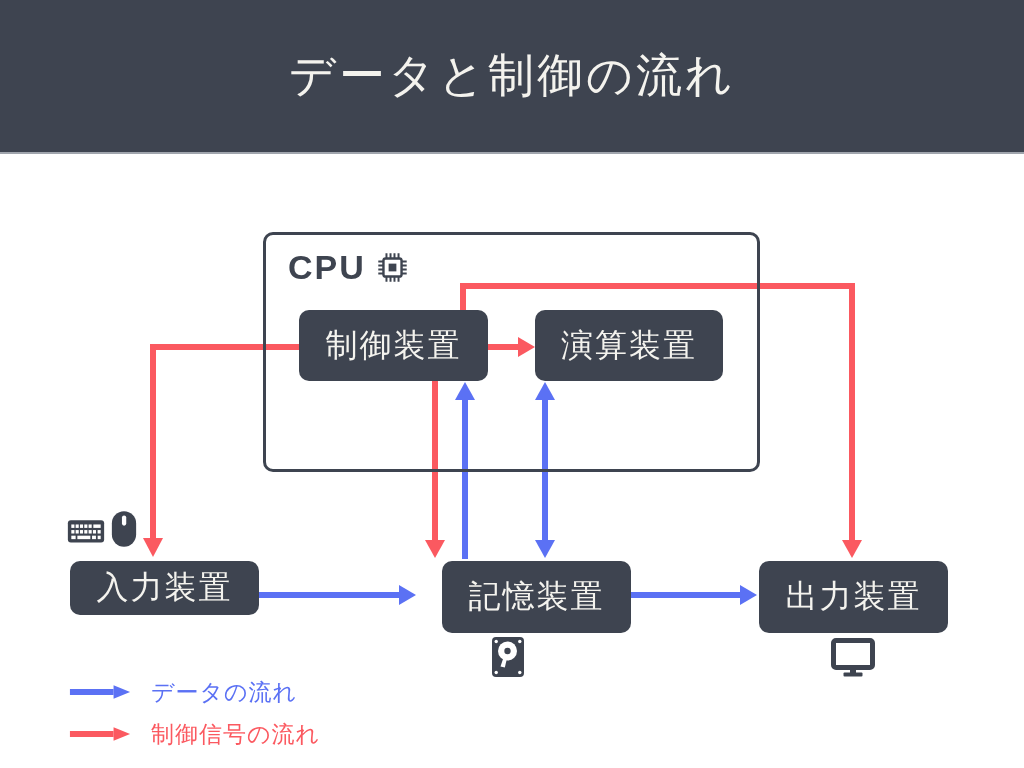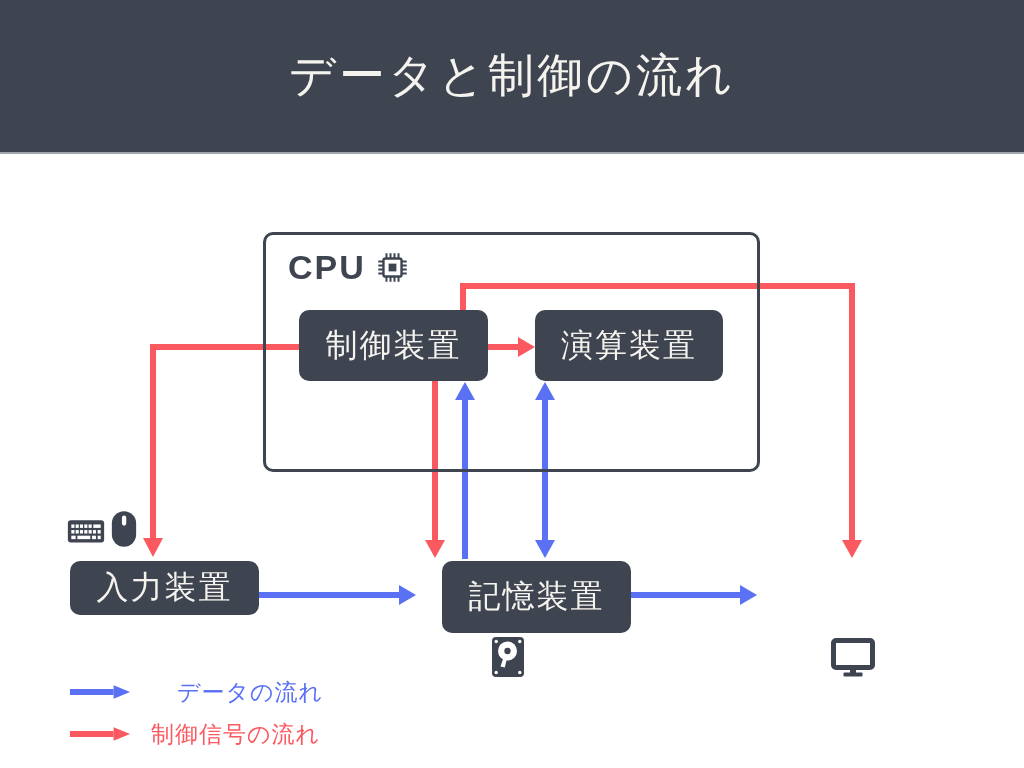--- a/index.html
+++ b/index.html
@@ -47,21 +47,21 @@
   .icon-keyboard{left:67px;top:517px;}
   .icon-mouse{left:110px;top:509px;}
   .icon-hdd{left:490px;top:636px;}
   .icon-monitor{left:830px;top:637px;}
   .dark-fill{fill:var(--dark);}
   .light-fill{fill:#ffffff;}
   .dark-stroke{stroke:var(--dark);}
 
   
   .legend-row{position:absolute;left:68px;display:flex;align-items:center;height:28px;}
-  .legend-row-data{top:678px;gap:26px;}
+  .legend-row-data{top:678px;}
   .legend-row-control{top:720px;}
   .legend-label{margin-left:19px;font-size:23px;letter-spacing:1px;}
   .legend-label-blue{color:var(--data-flow-blue);}
   .legend-label-red{color:var(--control-flow-red);}
 </style>
 </head>
 <body>
 
 <div class="slide">
 
@@ -133,20 +133,23 @@
   </div>
   <div class="darkbox unit-alu">
     <span>演算装置</span>
   </div>
 
   <div class="darkbox dev-input">
     <span>入力装置</span>
   </div>
   <div class="darkbox dev-memory">
     <span>記憶装置</span>
+  </div>
+  <div class="darkbox dev-output">
+    <span>出力装置</span>
   </div>
 
   <svg class="icon icon-keyboard" width="38" height="27" viewBox="0 0 44 30">
     <rect x="1" y="3" width="42" height="26" rx="3.5" class="dark-fill"></rect>
     <g class="light-fill">
       <rect x="5" y="8" width="3.6" height="4"></rect>
         <rect x="10" y="8" width="3.6" height="4"></rect>
       <rect x="15" y="8" width="3.6" height="4"></rect>
         <rect x="20" y="8" width="3.6" height="4"></rect>
       <rect x="25" y="8" width="3.6" height="4"></rect>

